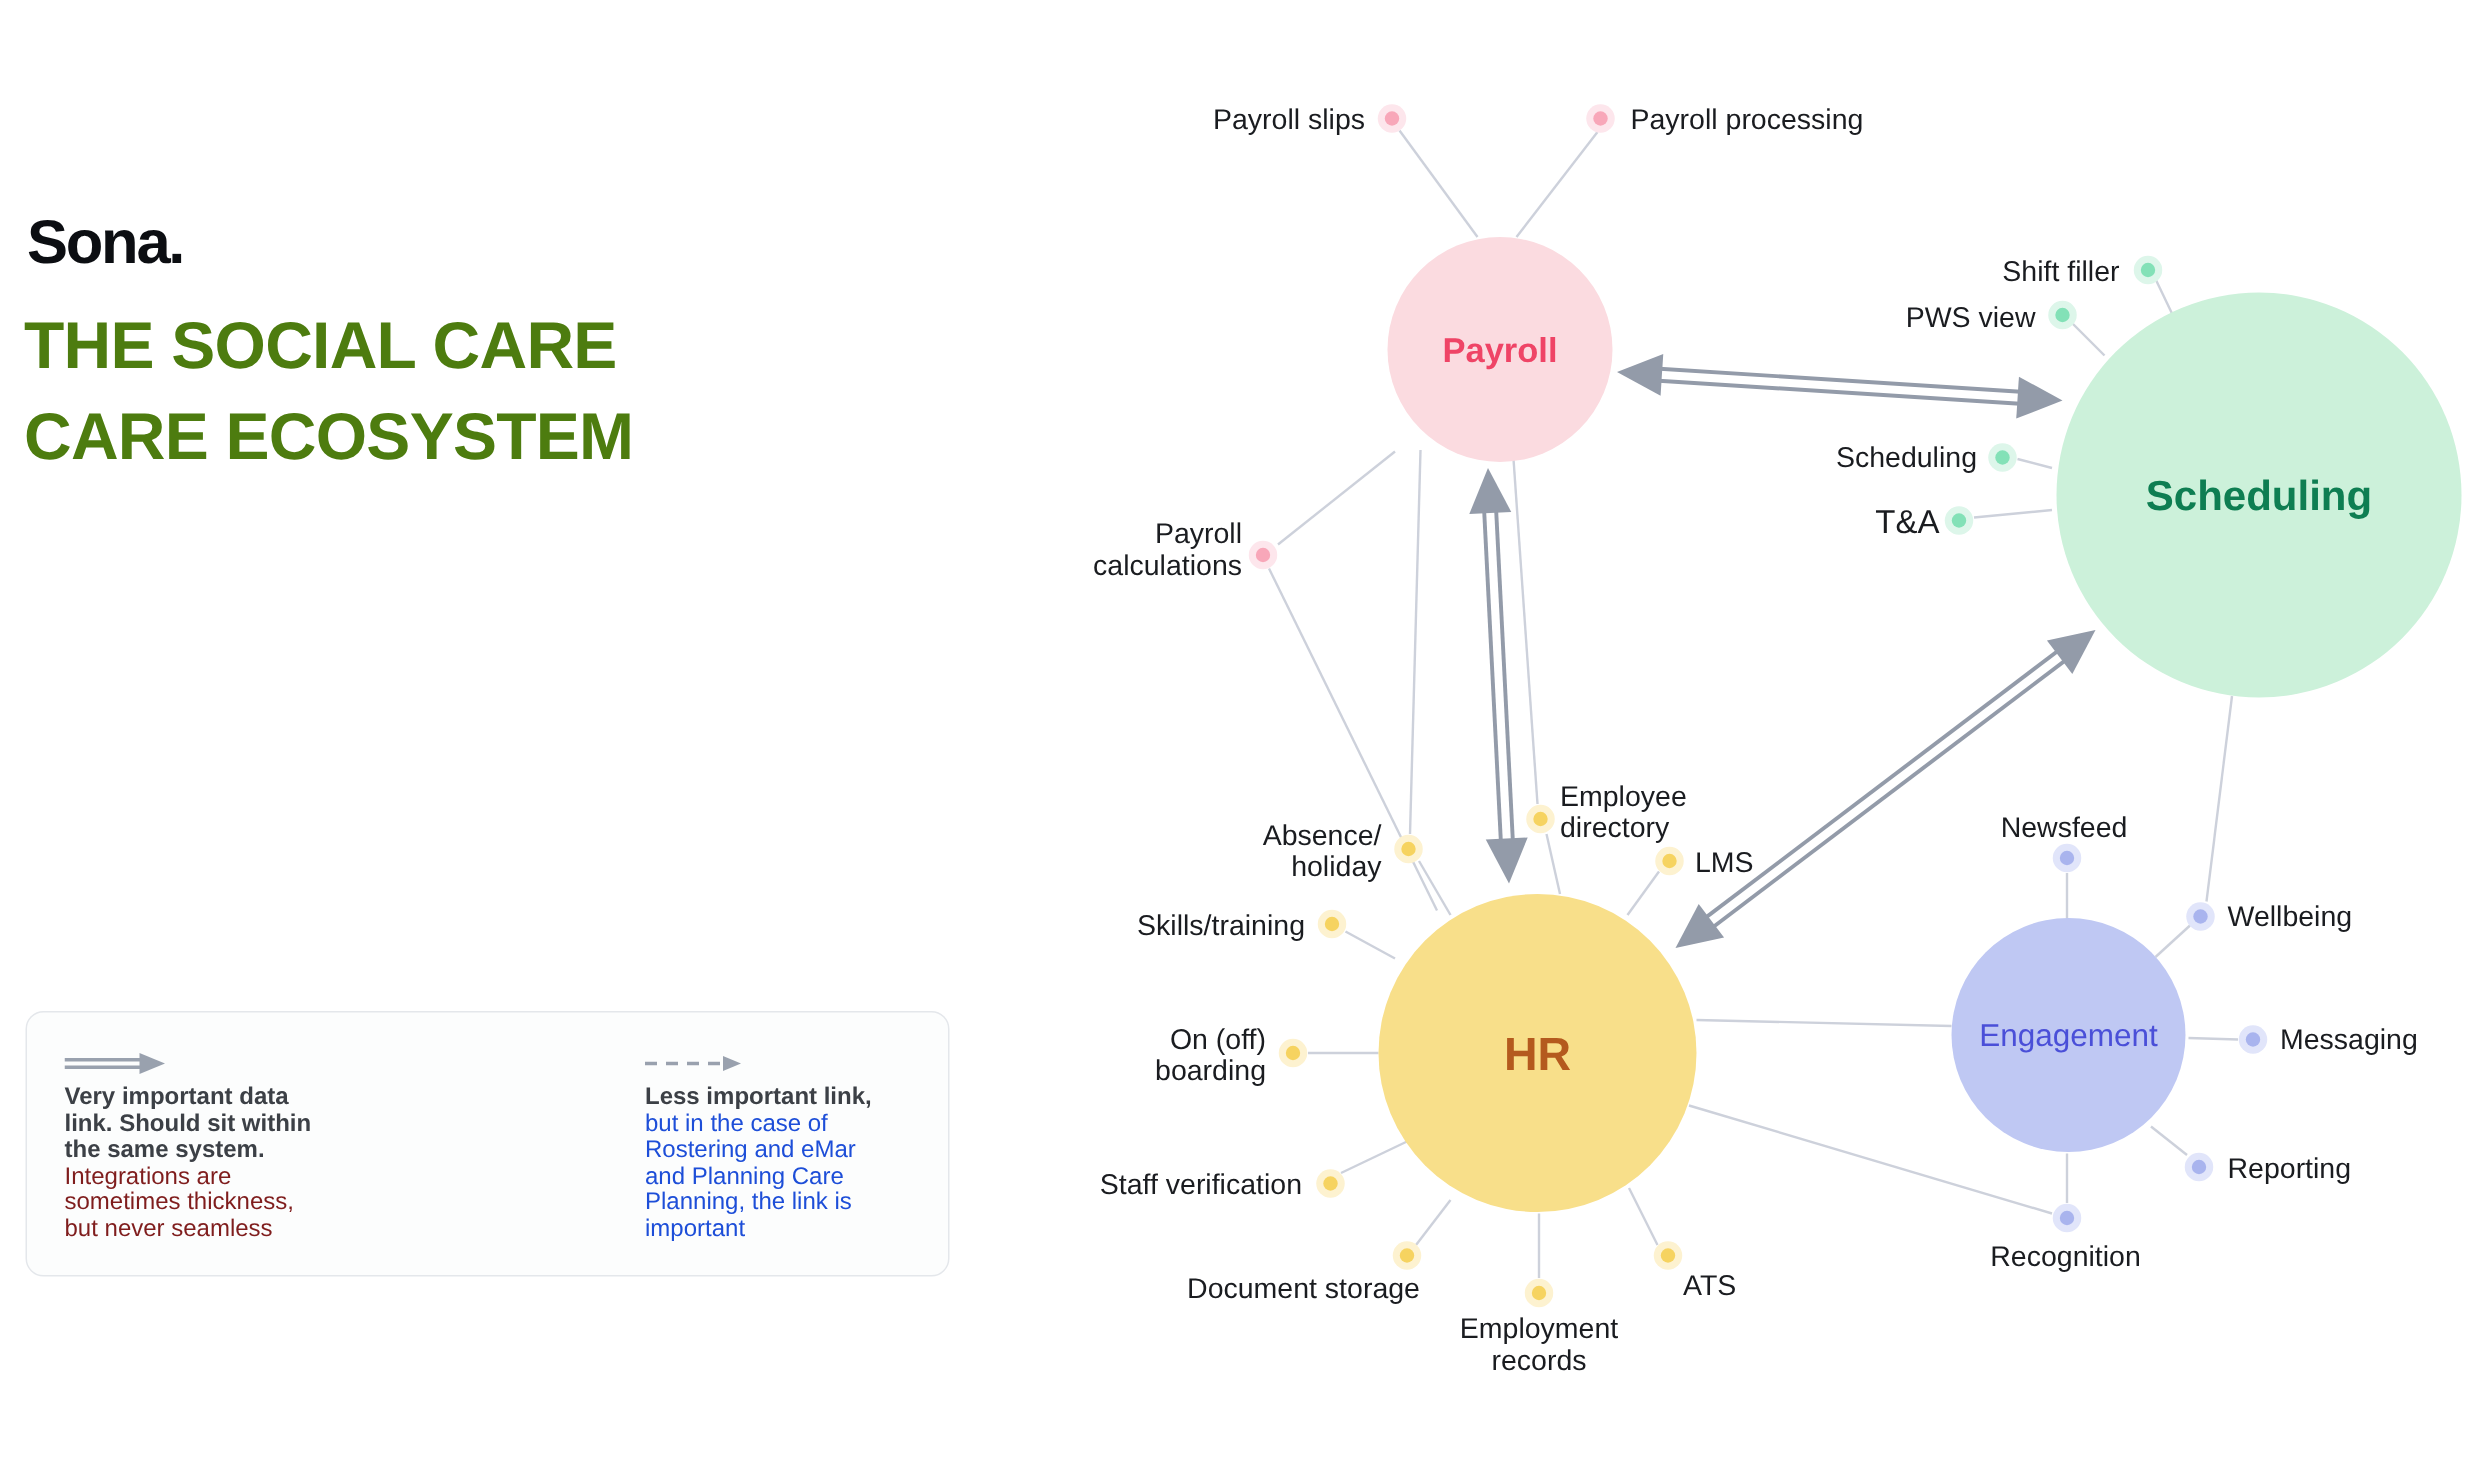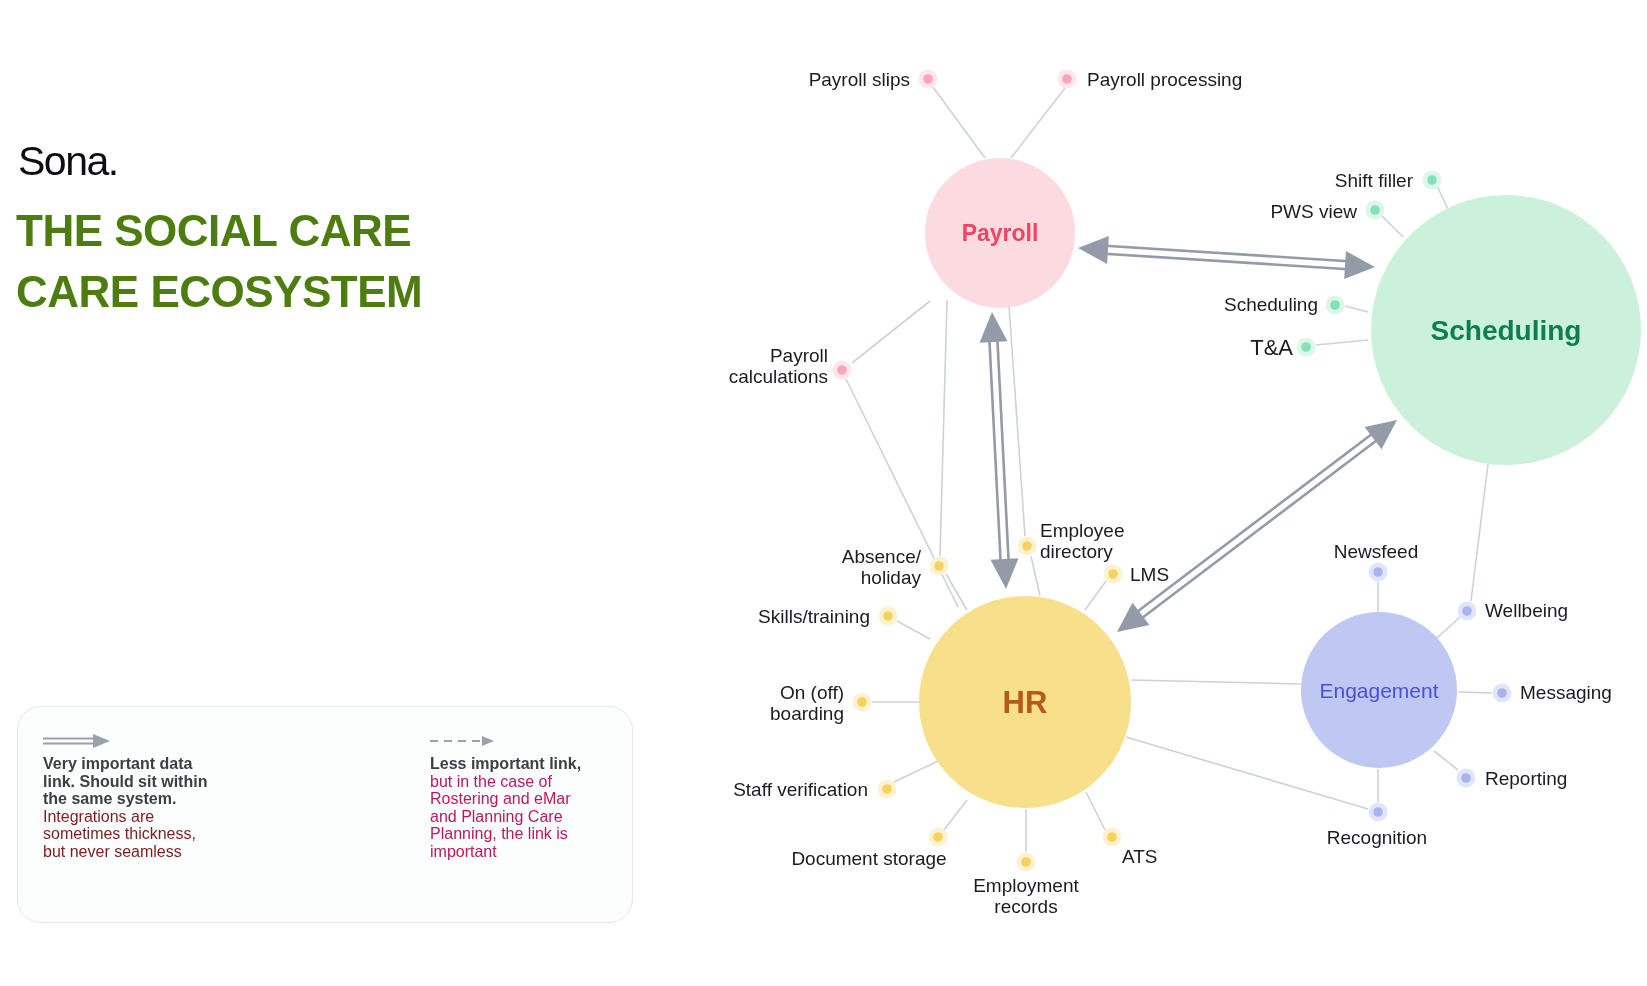--- a/index.html
+++ b/index.html
@@ -2,41 +2,41 @@
 <html><head>
 <meta charset="utf-8">
 <style>
   html,body{margin:0;padding:0;}
   body{
     width:1647px;height:986px;position:relative;background:#ffffff;
     font-family:"Liberation Sans",sans-serif;overflow:hidden;
   }
   #diagram-svg{position:absolute;left:0;top:0;}
   .brand-logo{
-    position:absolute;left:18px;top:138px;font-size:41px;font-weight:400;
+    position:absolute;left:18px;top:138px;font-size:41px;font-weight:700;
     letter-spacing:-1.5px;color:#0c0e12;
   }
   .page-title{
     position:absolute;left:16px;top:200px;font-size:44px;font-weight:800;
     line-height:61px;color:#4d7c0f;letter-spacing:-0.5px;
   }
   .legend-box{
-    position:absolute;left:17px;top:706px;width:616px;height:217px;
-    border:1.5px solid #e4e7eb;border-radius:24px;background:#fcfdfd;
+    position:absolute;left:17px;top:674px;width:616px;height:177px;
+    border:1.5px solid #e4e7eb;border-radius:12px;background:#fcfdfd;
     box-sizing:border-box;
   }
   .legend-col{position:absolute;top:26px;}
   .legend-col.c1{left:25px;width:178px;}
   .legend-col.c2{left:218px;width:180px;}
   .legend-col.c3{left:412px;width:180px;}
   .legend-arrow{display:block;height:16px;margin-bottom:6px;}
   .legend-line{display:block;font-size:16px;line-height:17.5px;white-space:pre;}
   .legend-line.bold{font-weight:700;color:#3c4046;}
   .legend-line.muted{color:#7f1d1d;}
-  .legend-line.plain{color:#be185d;}
+  .legend-line.plain{color:#1d4ed8;}
 </style>
 </head>
 <body>
 
 <div id="diagram-svg"><svg width="1647" height="986" viewBox="0 0 1647 986">
       <line x1="933" y1="87" x2="985" y2="158" stroke="#cdd1db" stroke-width="1.6"></line>
       <line x1="1065" y1="88" x2="1011" y2="158" stroke="#cdd1db" stroke-width="1.6"></line>
       <line x1="852" y1="363" x2="930" y2="301" stroke="#cdd1db" stroke-width="1.6"></line>
       <line x1="846" y1="379" x2="958" y2="607" stroke="#cdd1db" stroke-width="1.6"></line>
       <line x1="947" y1="300" x2="940" y2="556" stroke="#cdd1db" stroke-width="1.6"></line>

